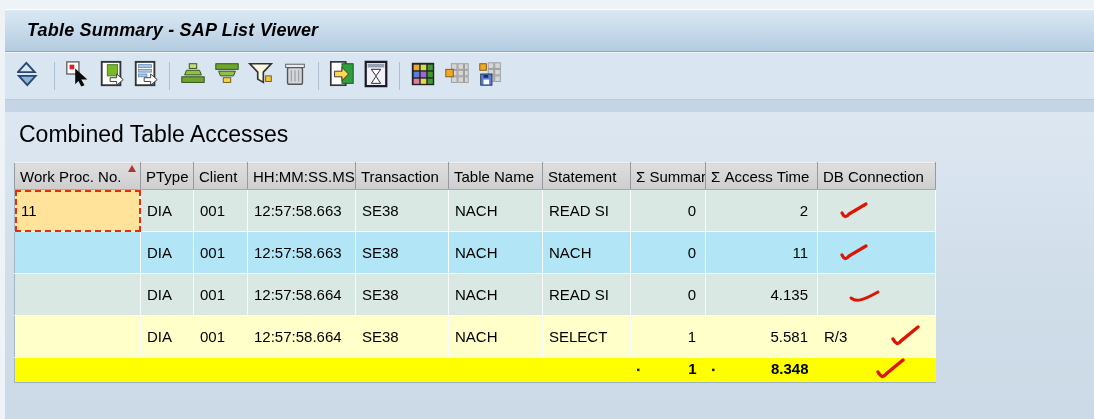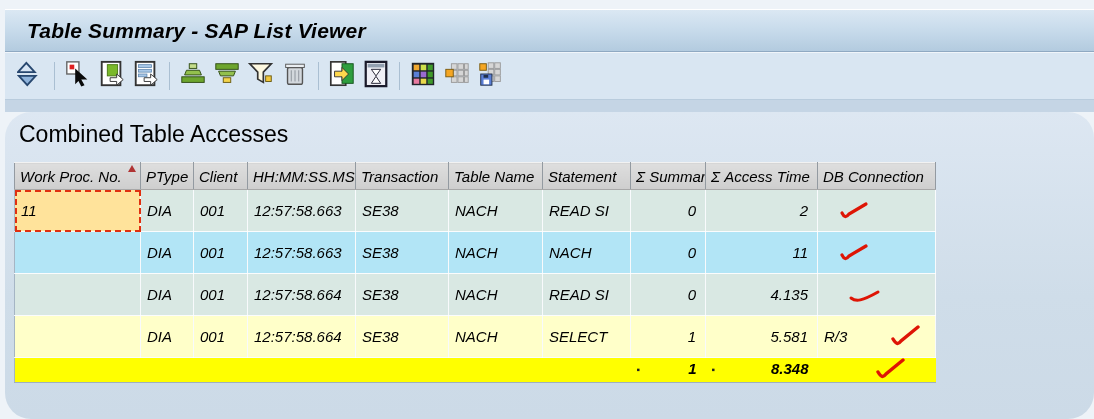--- a/index.html
+++ b/index.html
@@ -5,37 +5,37 @@
   * { margin:0; padding:0; box-sizing:border-box; }
   html,body { width:1094px; height:419px; overflow:hidden;
     font-family:"Liberation Sans","DejaVu Sans",sans-serif; background:#eef3f8; }
   .app { width:1094px; height:419px; display:flex; flex-direction:column;
     border-left:5px solid #eef3f8; }
   .top-strip { height:9px; background:#eef3f8; }
   
   .titlebar { height:43px; display:flex; align-items:center; padding-left:22px;
     background:linear-gradient(180deg,#dbe8f3 0%,#c9dcec 45%,#b3cbdf 100%);
     border-top:1px solid #ffffff; border-bottom:1px solid #8fa9c2; }
-  .titlebar h1 { font-size:21px; font-weight:bold; font-style:italic; color:#000; letter-spacing:.2px; }
+  .titlebar h1 { font-size:18px; font-weight:bold; font-style:italic; color:#000; letter-spacing:.2px; }
   
   .toolbar { height:48px; background:#d9e6f2; border-top:1px solid #f0f5fa;
     border-bottom:1px solid #b9ccdd; display:flex; align-items:center; padding-left:9px; }
   .tb-group { display:flex; align-items:center; }
   .tb-sep { width:1px; height:28px; background:#aabfd2; margin:0 6px; }
   .tb-btn { width:34px; height:34px; display:flex; align-items:center; justify-content:center;
     cursor:pointer; border:1px solid transparent; border-radius:2px; }
   .tb-btn svg { width:28px; height:28px; }
   
   .gap { height:12px; background:#c5d5e5; }
   .panel { flex:1; background:linear-gradient(180deg,#dde7f2 0%,#cfdde9 60%,#ccdae7 100%);
-    padding:5px 0 7px 6px;border-radius:26px; }
+    padding:5px 0 7px 6px; }
   .panel h2 { font-size:23px; font-weight:400; color:#000; margin:2px 0 0 8px; line-height:30px; }
   
   table { border-collapse:collapse; table-layout:fixed; width:921px; margin:13px 16px 0 3px;
-    font-size:15px;font-style:italic; }
+    font-size:15px; }
   th { height:27px; text-align:left; font-weight:400; color:#000; padding:2px 5px;
     background:linear-gradient(180deg,#dedede 0%,#cecece 100%);
     border-top:1px solid #f2f2f2; border-bottom:1px solid #a8a8a8;
     border-right:1px solid #939aa1; position:relative; cursor:pointer; white-space:nowrap; overflow:hidden; }
   th:first-child { border-left:1px solid #939aa1; }
   .sort-tri { position:absolute; top:2px; right:4px; width:0; height:0;
     border-left:4px solid transparent; border-right:4px solid transparent;
     border-bottom:7px solid #b03434; }
   td { height:42px; padding:2px 6px; color:#000; white-space:nowrap; overflow:hidden;
     border-right:1px solid rgba(255,255,255,.85); border-bottom:1px solid rgba(255,255,255,.9);

